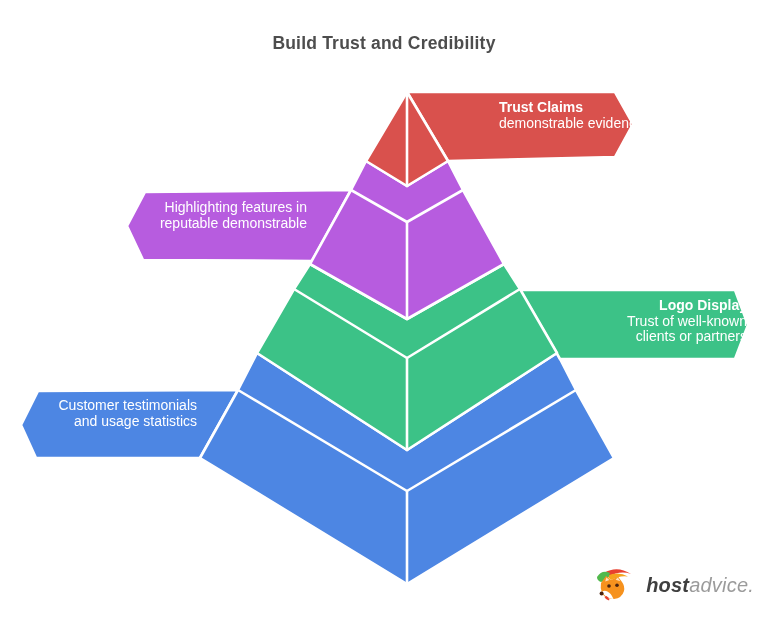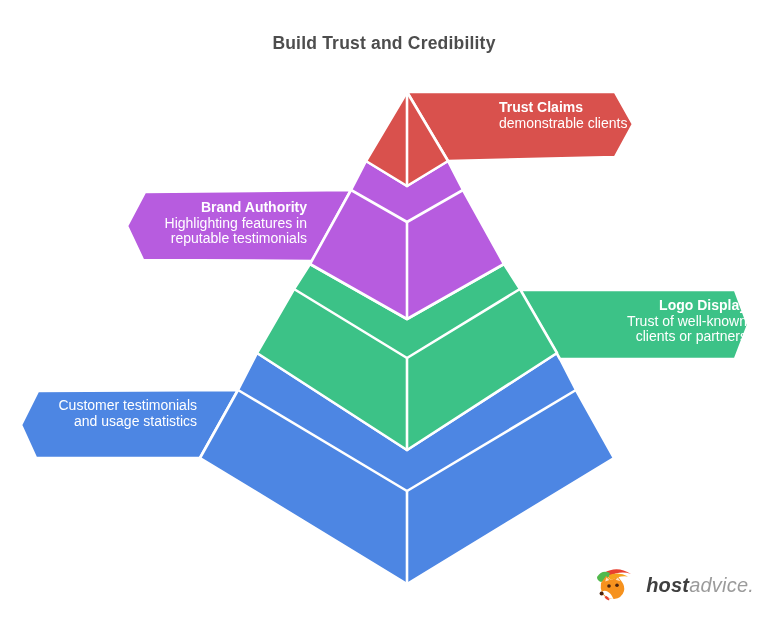--- a/index.html
+++ b/index.html
@@ -53,27 +53,26 @@
     <polyline points="351,190 407,222 463,190"></polyline>
     <polyline points="407,222 407,319"></polyline>
 
     <polygon points="407,92 615,92 633,124 615,157 448,161" fill="#d9514d"></polygon>
     <polygon points="407,92 448,161 407,186 366,161" fill="#d9514d"></polygon>
     <polyline points="407,92 407,186"></polyline>
   </svg>
 
   <div class="callout-text align-left" style="left:455px;top:100px;width:175px;margin-left:44px;">
     <div class="t">Trust Claims</div>
-    <div>demonstrable clients</div>
+    <div>demonstrable evidence</div>
   </div>
 
   <div class="callout-text align-right" style="left:115px;top:200px;width:192px;">
-    <div class="t">Brand Authority</div>
     <div>Highlighting features in</div>
-    <div>reputable testimonials</div>
+    <div>reputable demonstrable</div>
   </div>
 
   <div class="callout-text align-left" style="left:572px;top:298px;width:175px;text-align:right;">
     <div class="t">Logo Display</div>
     <div>Trust of well-known</div>
     <div>clients or partners</div>
   </div>
 
   <div class="callout-text align-right" style="left:31px;top:398px;width:166px;">
     <div>Customer testimonials</div>

